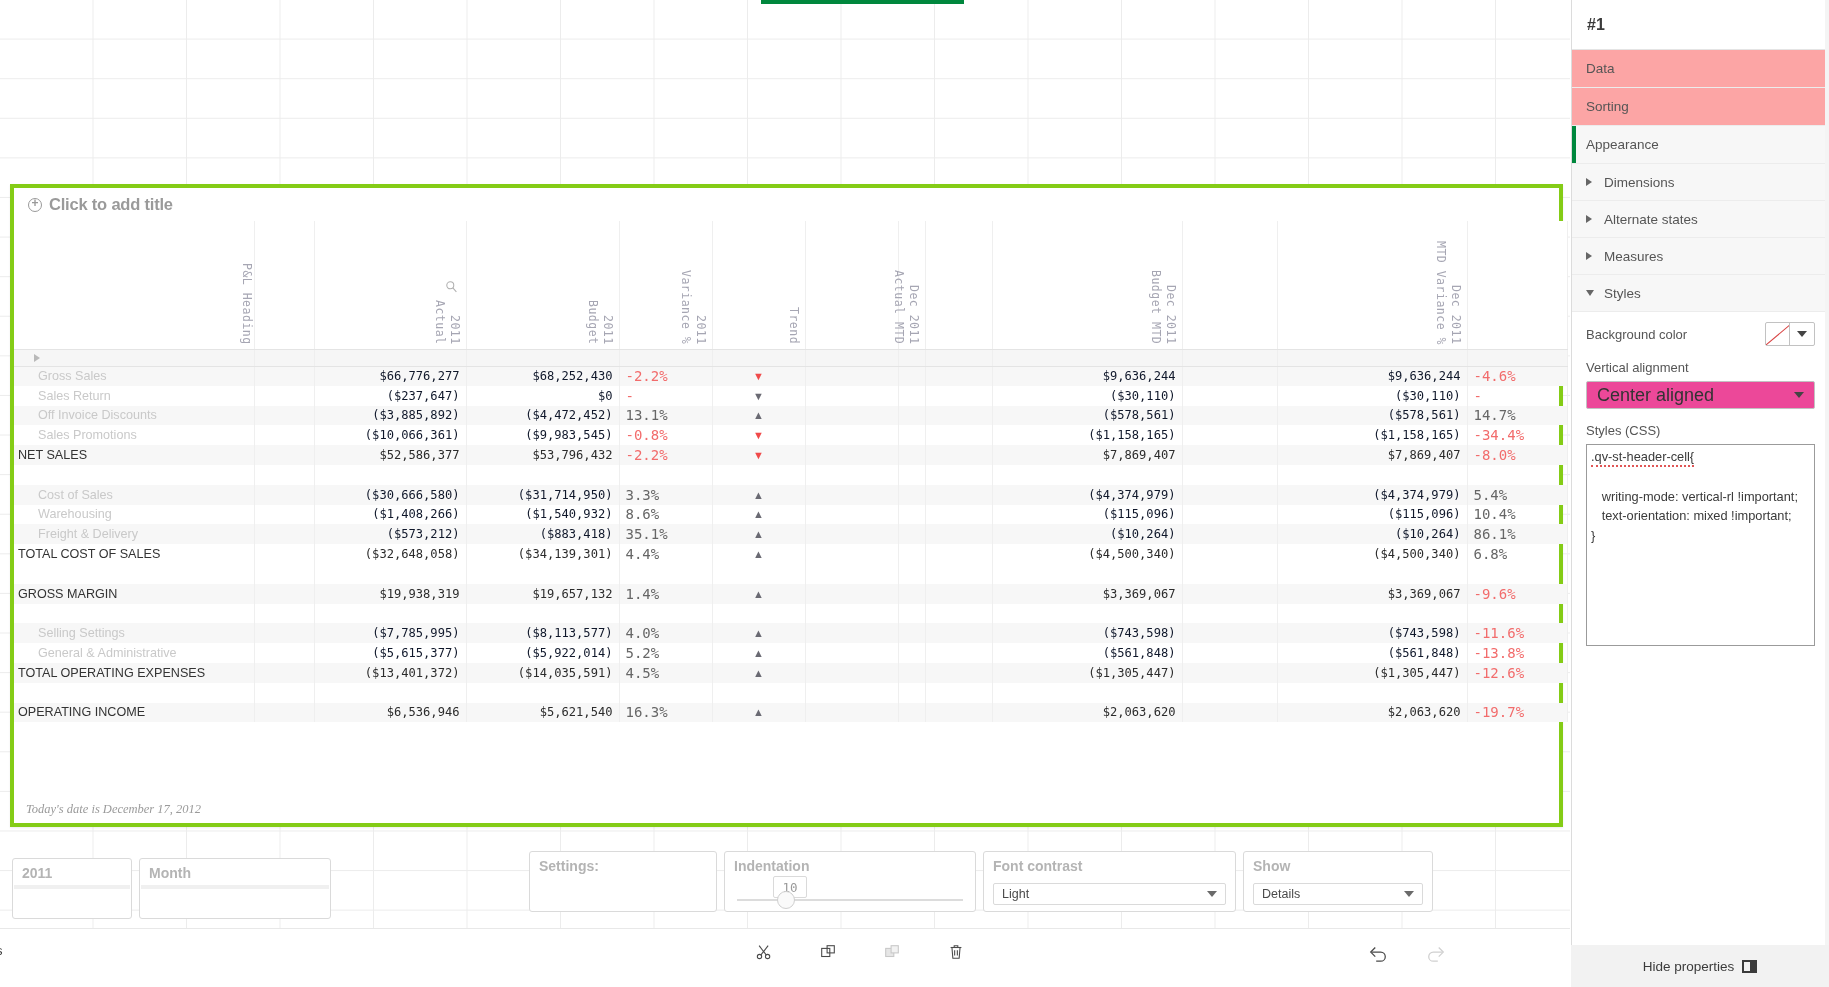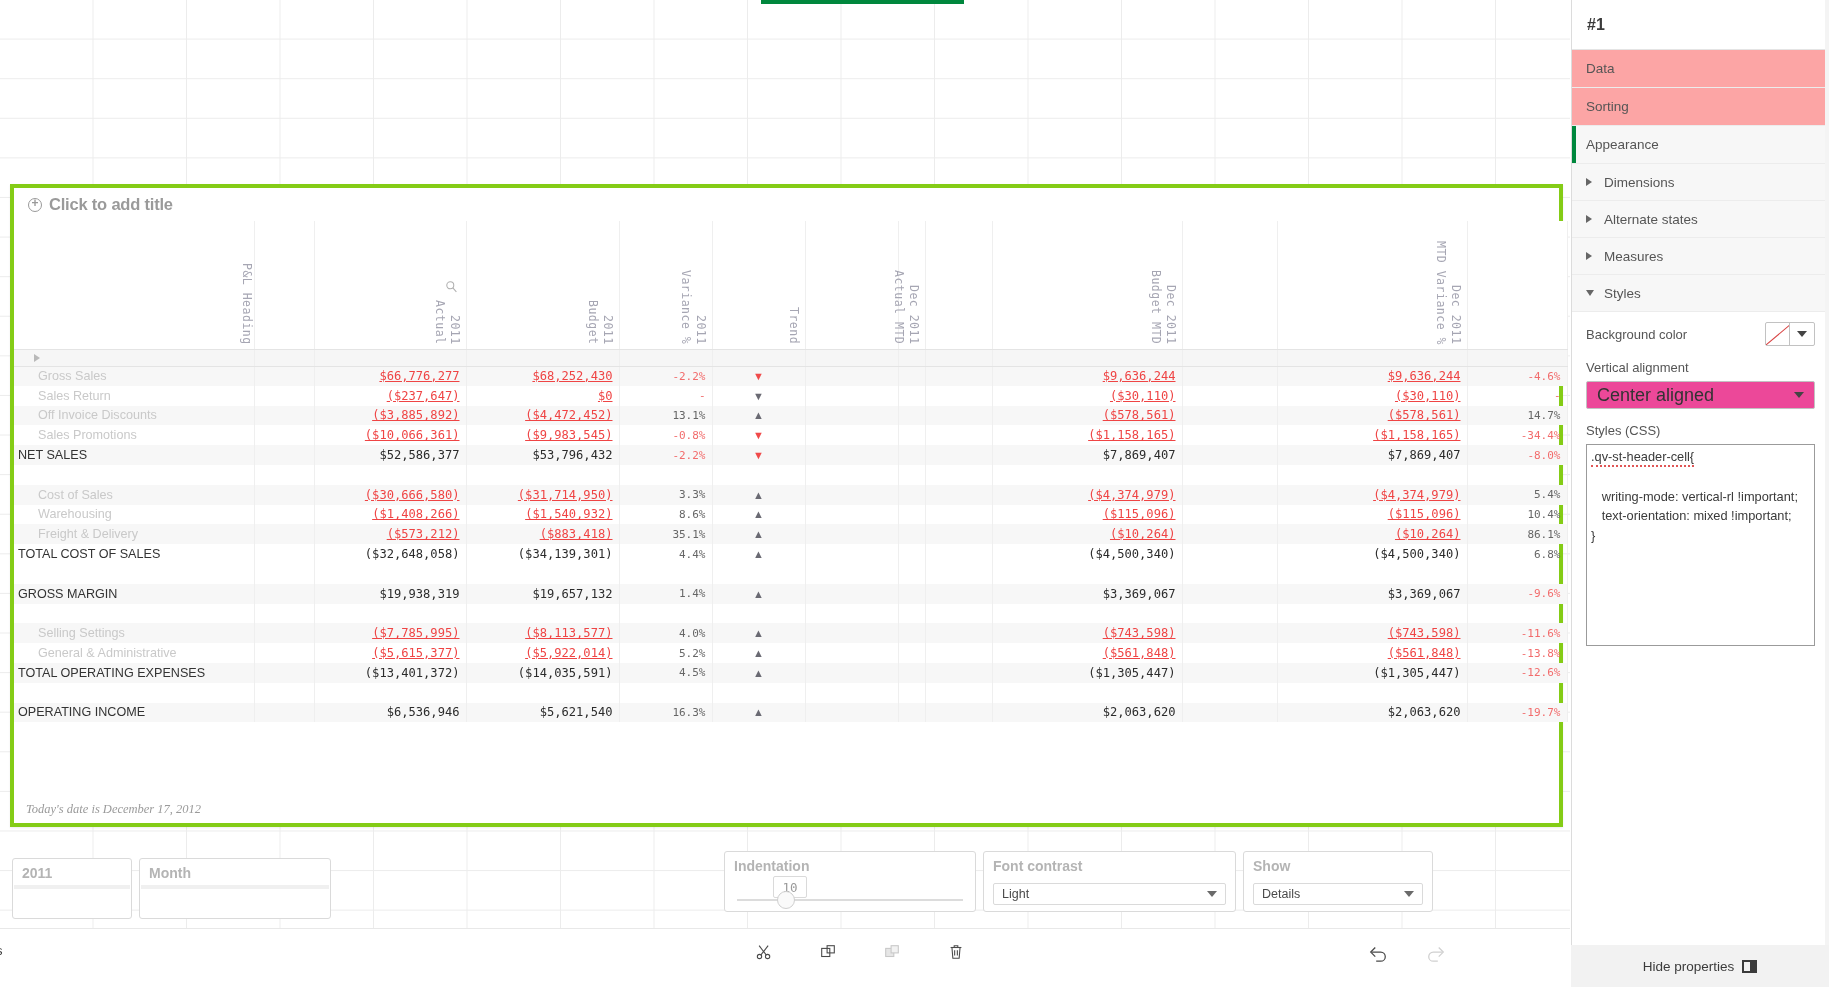--- a/index.html
+++ b/index.html
@@ -99,23 +99,23 @@
     white-space:nowrap;
     overflow:hidden;
   }
   tr.alt td { background:#f7f7f7; }
   tr.spacer { height:19.8px; }
   tr.spacer td { border-right:1px solid #efefef; }
 
   .lbl-detail { color:#c9c9c9; padding-left:24px !important; font-size:12.6px; }
   .lbl-total  { color:#333; padding-left:4px !important; font-size:12.6px; }
   .num { text-align:right; font-family:"DejaVu Sans Mono", monospace; font-size:12.1px; }
-  .num-detail { color:#ef4444;text-decoration:underline; }
+  .num-detail { color:#0f172a; }
   .num-total  { color:#2b2b2b; }
-  .pct { text-align:right; font-family:"DejaVu Sans Mono", monospace; font-size:11px; }
+  .pct { font-family:"DejaVu Sans Mono", monospace; font-size:14px; }
   .pct-neg { color:#f26c6c; }
   .pct-pos { color:#666; }
   .trend { text-align:center; font-size:11px; }
   .tri-up   { color:#6a6a73; }
   .tri-down { color:#f04a4a; }
   .tri-down-grey { color:#6a6a73; }
 
   .footnote {
     position:absolute; left:12px; bottom:6px;
     font-style:italic; color:#9a9a9a; font-size:12.5px;
@@ -645,20 +645,23 @@
   <div class="fbox" style="left:12px; top:858px; width:120px; height:61px;">
     <div class="fb-title">2011</div>
     <div class="fb-bar"></div>
   </div>
 
   <div class="fbox" style="left:139px; top:858px; width:192px; height:61px;">
     <div class="fb-title">Month</div>
     <div class="fb-bar"></div>
   </div>
 
+  <div class="fbox fbox-plain" style="left:529px; top:851px; width:188px; height:61px;">
+    <div class="fb-title">Settings:</div>
+  </div>
 
   <div class="fbox fbox-plain" style="left:724px; top:851px; width:252px; height:61px;">
     <div class="fb-title">Indentation</div>
     <div class="slider-wrap">
       <div class="slider-val">10</div>
       <div class="slider-track">
         <div class="slider-knob"></div>
       </div>
     </div>
   </div>

